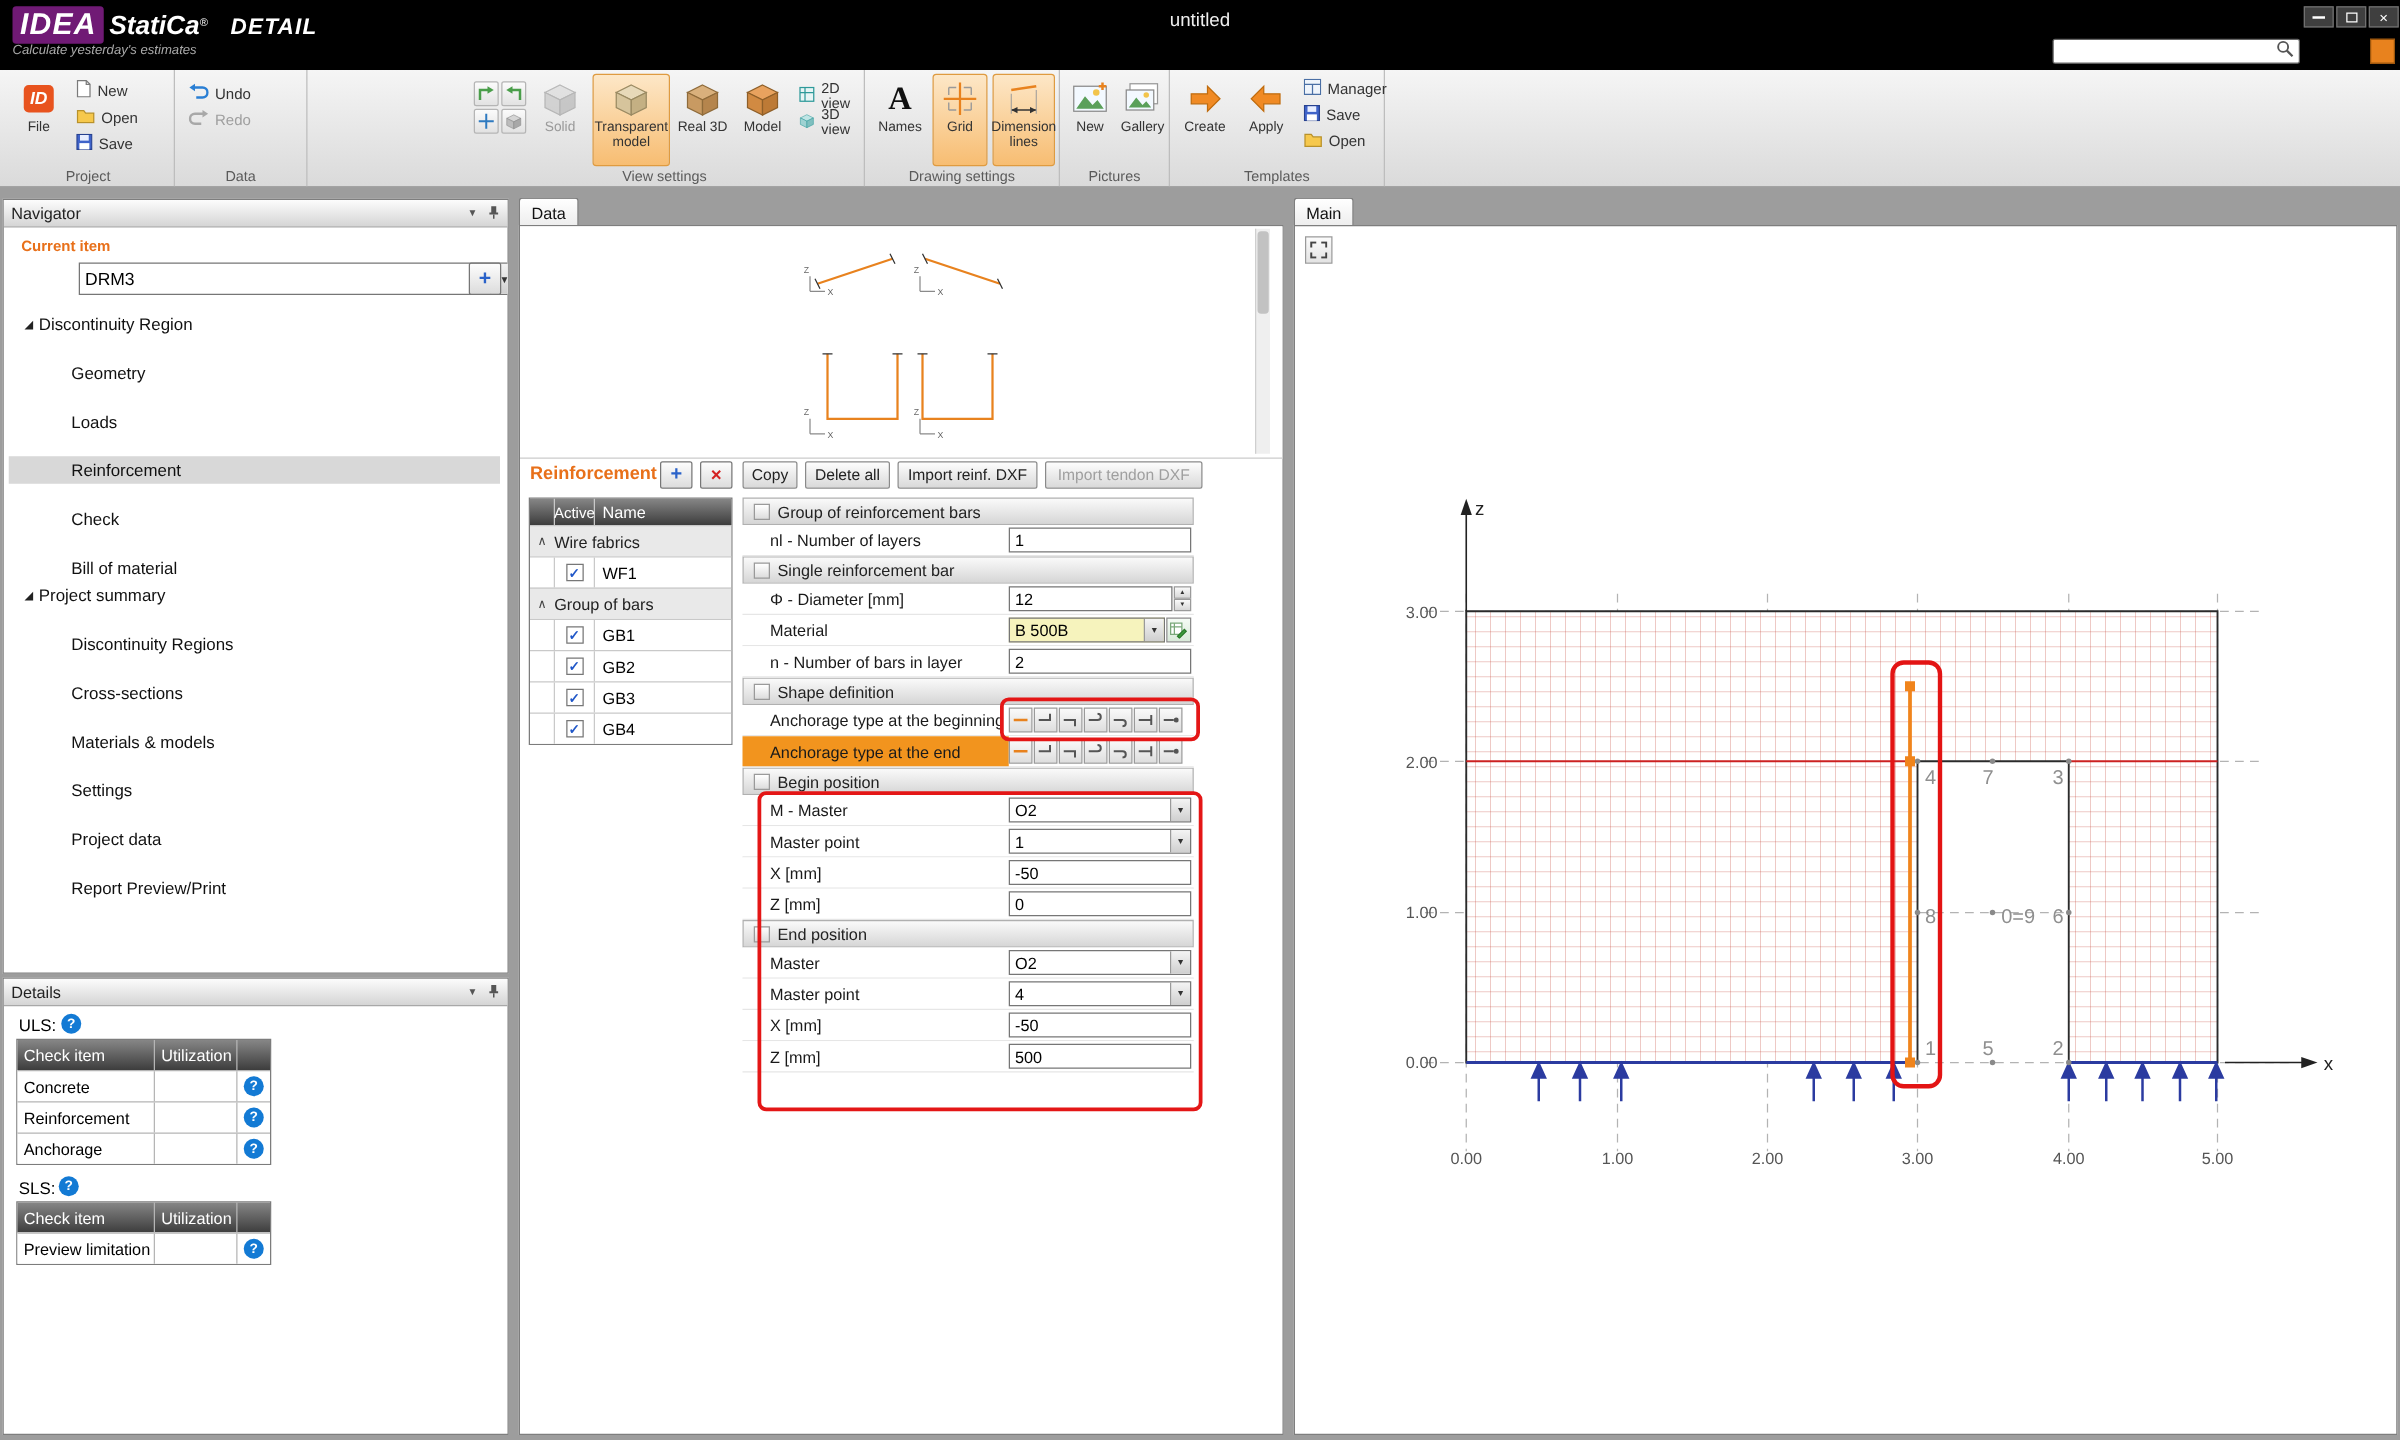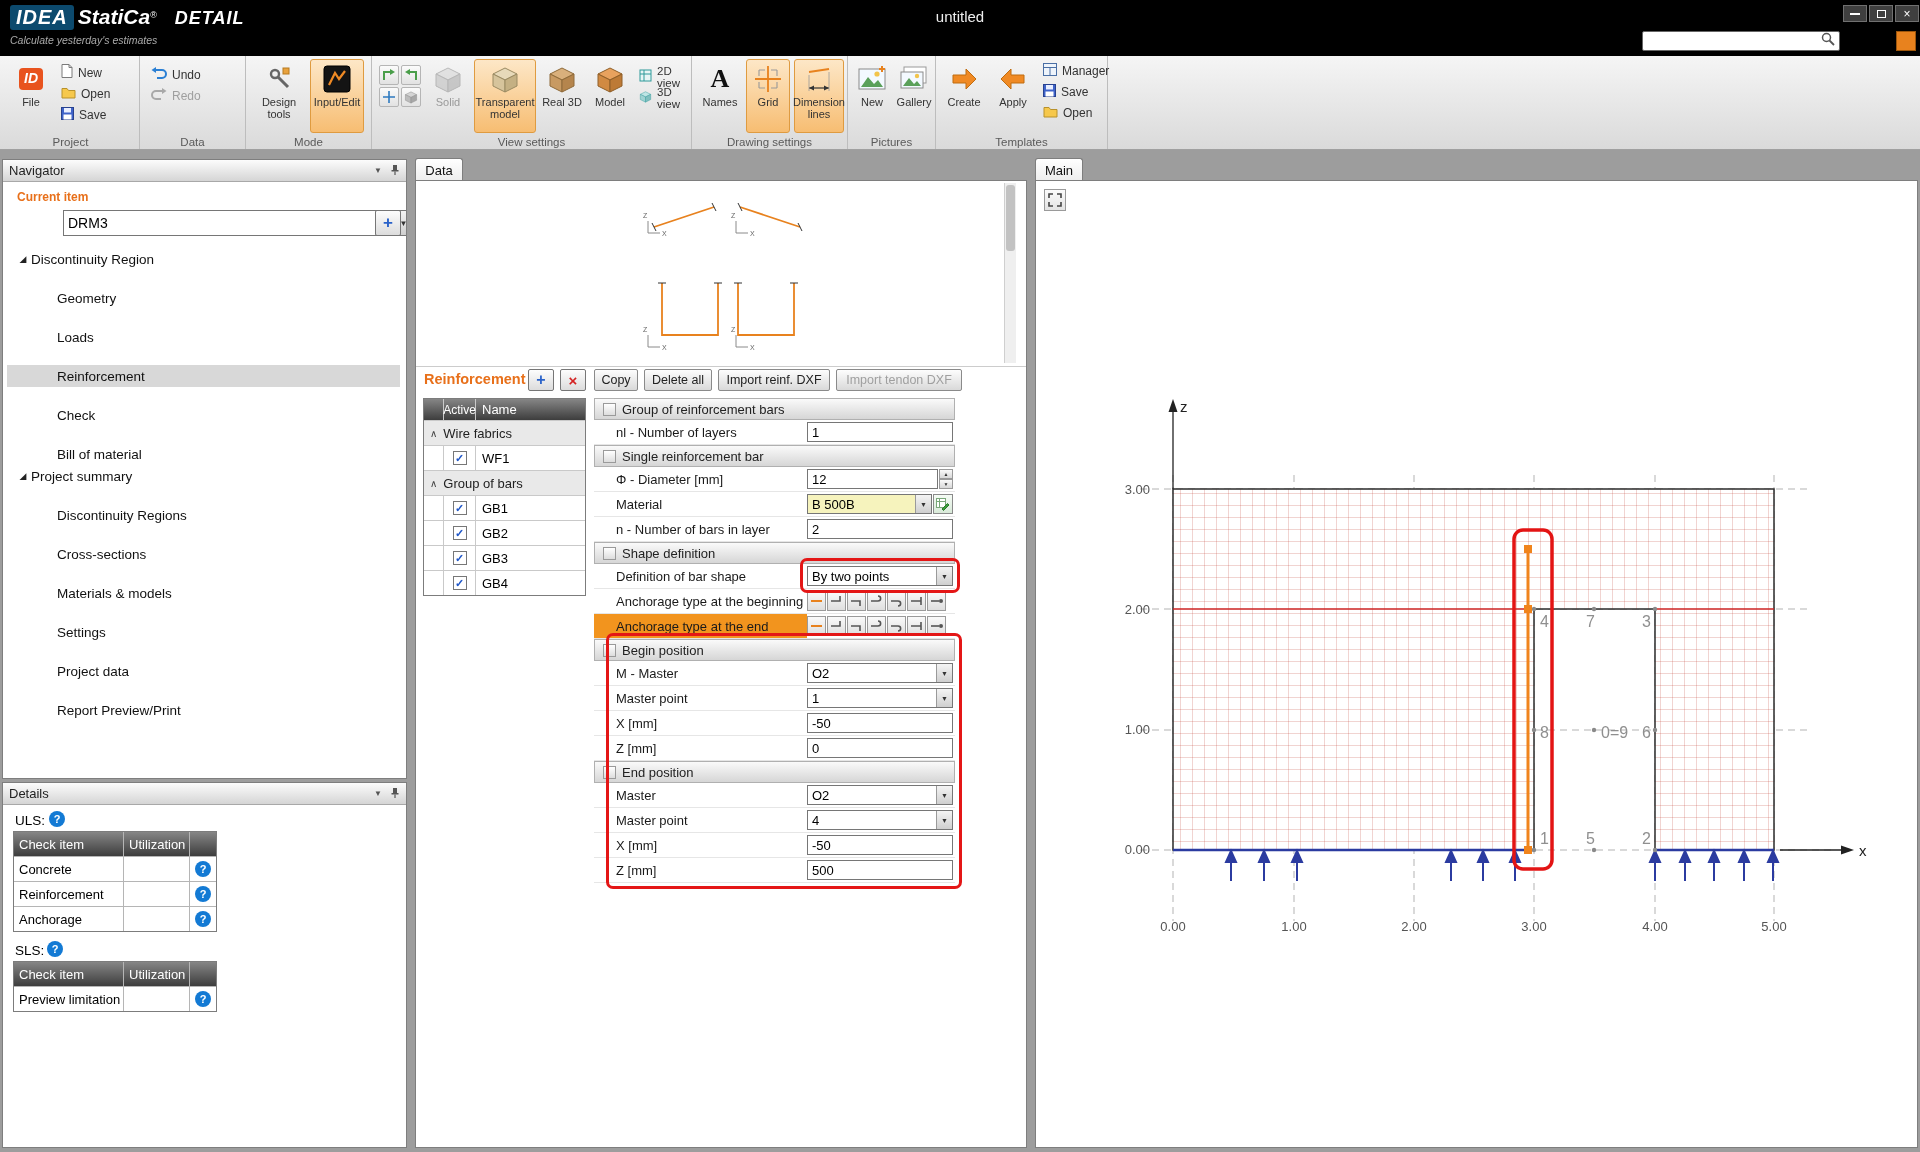--- a/index.html
+++ b/index.html
@@ -1,21 +1,21 @@
 <!DOCTYPE html>
 <html><head>
 <meta charset="utf-8">
 <style>
 *{margin:0;padding:0;box-sizing:border-box;font-family:"Liberation Sans",sans-serif;}
 html,body{width:1920px;height:1152px;}
 body{position:relative;background:#9d9d9d;overflow:hidden;}
 
 
 .titlebar{position:absolute;left:0;top:0;width:1920px;height:56px;background:#000;}
-.logo-idea{display:inline-block;background:#0c4a6e;color:#fff;font-weight:bold;font-style:italic;font-size:20px;padding:1px 6px;border-radius:3px;letter-spacing:1px;}
+.logo-idea{display:inline-block;background:#701a75;color:#fff;font-weight:bold;font-style:italic;font-size:24px;padding:1px 6px;border-radius:3px;letter-spacing:1px;}
 .logo-statica{color:#fff;font-style:italic;font-size:21px;font-weight:bold;margin-left:4px;}
 .logo-reg{color:#fff;font-size:9px;vertical-align:super;}
 .logo-detail{color:#fff;font-style:italic;font-weight:bold;font-size:18px;margin-left:18px;letter-spacing:1px;}
 .tagline{position:absolute;left:10px;top:34px;color:#aaa;font-size:10.5px;font-style:italic;}
 .doc-title{position:absolute;left:0;right:0;top:8px;text-align:center;color:#eee;font-size:15px;}
 .wbtn{position:absolute;top:5px;width:24px;height:17px;background:#3f3f3f;border:1px solid #707070;display:flex;align-items:center;justify-content:center;color:#fff;font-size:12px;cursor:default;}
 .searchbox{position:absolute;left:1642px;top:31px;width:198px;height:20px;background:#fff;border:1px solid #666;border-radius:2px;display:flex;align-items:center;}
 .searchbox input{flex:1;border:none;outline:none;height:16px;font-size:12px;padding-left:5px;background:transparent;}
 .infobtn{position:absolute;left:1896px;top:31px;width:20px;height:20px;background:#e8821e;border:1px solid #9d560c;}
 
@@ -171,42 +171,20 @@
           <span><svg width="16" height="14">
               <path d="M12 4 H5 A4 4 0 0 0 5 12 H10" fill="none" stroke="#a8a8a8" stroke-width="2"></path>
               <polygon points="11,1 11,7 15.5,4" fill="#a8a8a8"></polygon>
             </svg></span>
           <span>Redo</span>
         </div>
     </div>
     <div class="rlabel">Data</div>
   </div>
 
-  <div class="rgroup" style="left:246px;width:126px;">
-    <div class="bigbtn" style="left:6px;width:54px;">
-      <span class="bicon">
-          <svg width="30" height="30">
-            <circle cx="11" cy="10" r="4" fill="none" stroke="#666" stroke-width="2.4"></circle>
-            <path d="M14 13 L24 23" stroke="#666" stroke-width="3"></path>
-            <rect x="19" y="4" width="6" height="6" fill="#e8a23e" stroke="#b87a1e"></rect>
-          </svg>
-        </span>
-      <span>Design tools</span>
-    </div>
-    <div class="bigbtn hl" style="left:64px;width:54px;">
-      <span class="bicon">
-          <svg width="30" height="30">
-            <rect x="2" y="2" width="26" height="26" rx="3" fill="#141414" stroke="#000"></rect>
-            <path d="M7 21 L13 9 L17 15 L23 7" fill="none" stroke="#f08a24" stroke-width="2.2"></path>
-          </svg>
-        </span>
-      <span>Input/Edit</span>
-    </div>
-    <div class="rlabel">Mode</div>
-  </div>
 
   <div class="rgroup" style="left:372px;width:320px;">
     <div style="position:absolute;left:6px;top:8px;width:46px;display:flex;flex-wrap:wrap;">
       <span class="mini">
           <svg width="14" height="14">
             <path d="M2 12 L2 4 L9 4" stroke="#4a9e4a" stroke-width="2" fill="none"></path>
             <polygon points="8,1 8,7 13,4" fill="#4a9e4a"></polygon>
           </svg>
         </span>
       <span class="mini">
@@ -693,29 +671,20 @@
       <div class="plabel">n - Number of bars in layer</div>
       <div class="pctrl">
           <input class="tin" readonly="" value="2" style="">
         </div>
     </div>
     <div class="sech">
         <span class="sq"></span>
         <span>Shape definition</span>
       </div>
     <div class="prow">
-      <div class="plabel">Definition of bar shape</div>
-      <div class="pctrl">
-        <div class="dd" style="flex:1;">
-          <span class="ddt">By two points</span>
-          <span class="dda">▼</span>
-        </div>
-      </div>
-    </div>
-    <div class="prow">
       <div class="plabel">Anchorage type at the beginning</div>
       <div class="pctrl">
         <span class="anchbtn">
             <svg width="13" height="12">
               <path d="M1 6 H12" stroke="#e8821e" stroke-width="2"></path>
             </svg>
           </span>
         <span class="anchbtn">
             <svg width="13" height="12">
               <path d="M1 6 H10 V1" stroke="#555" stroke-width="1.6" fill="none"></path>

